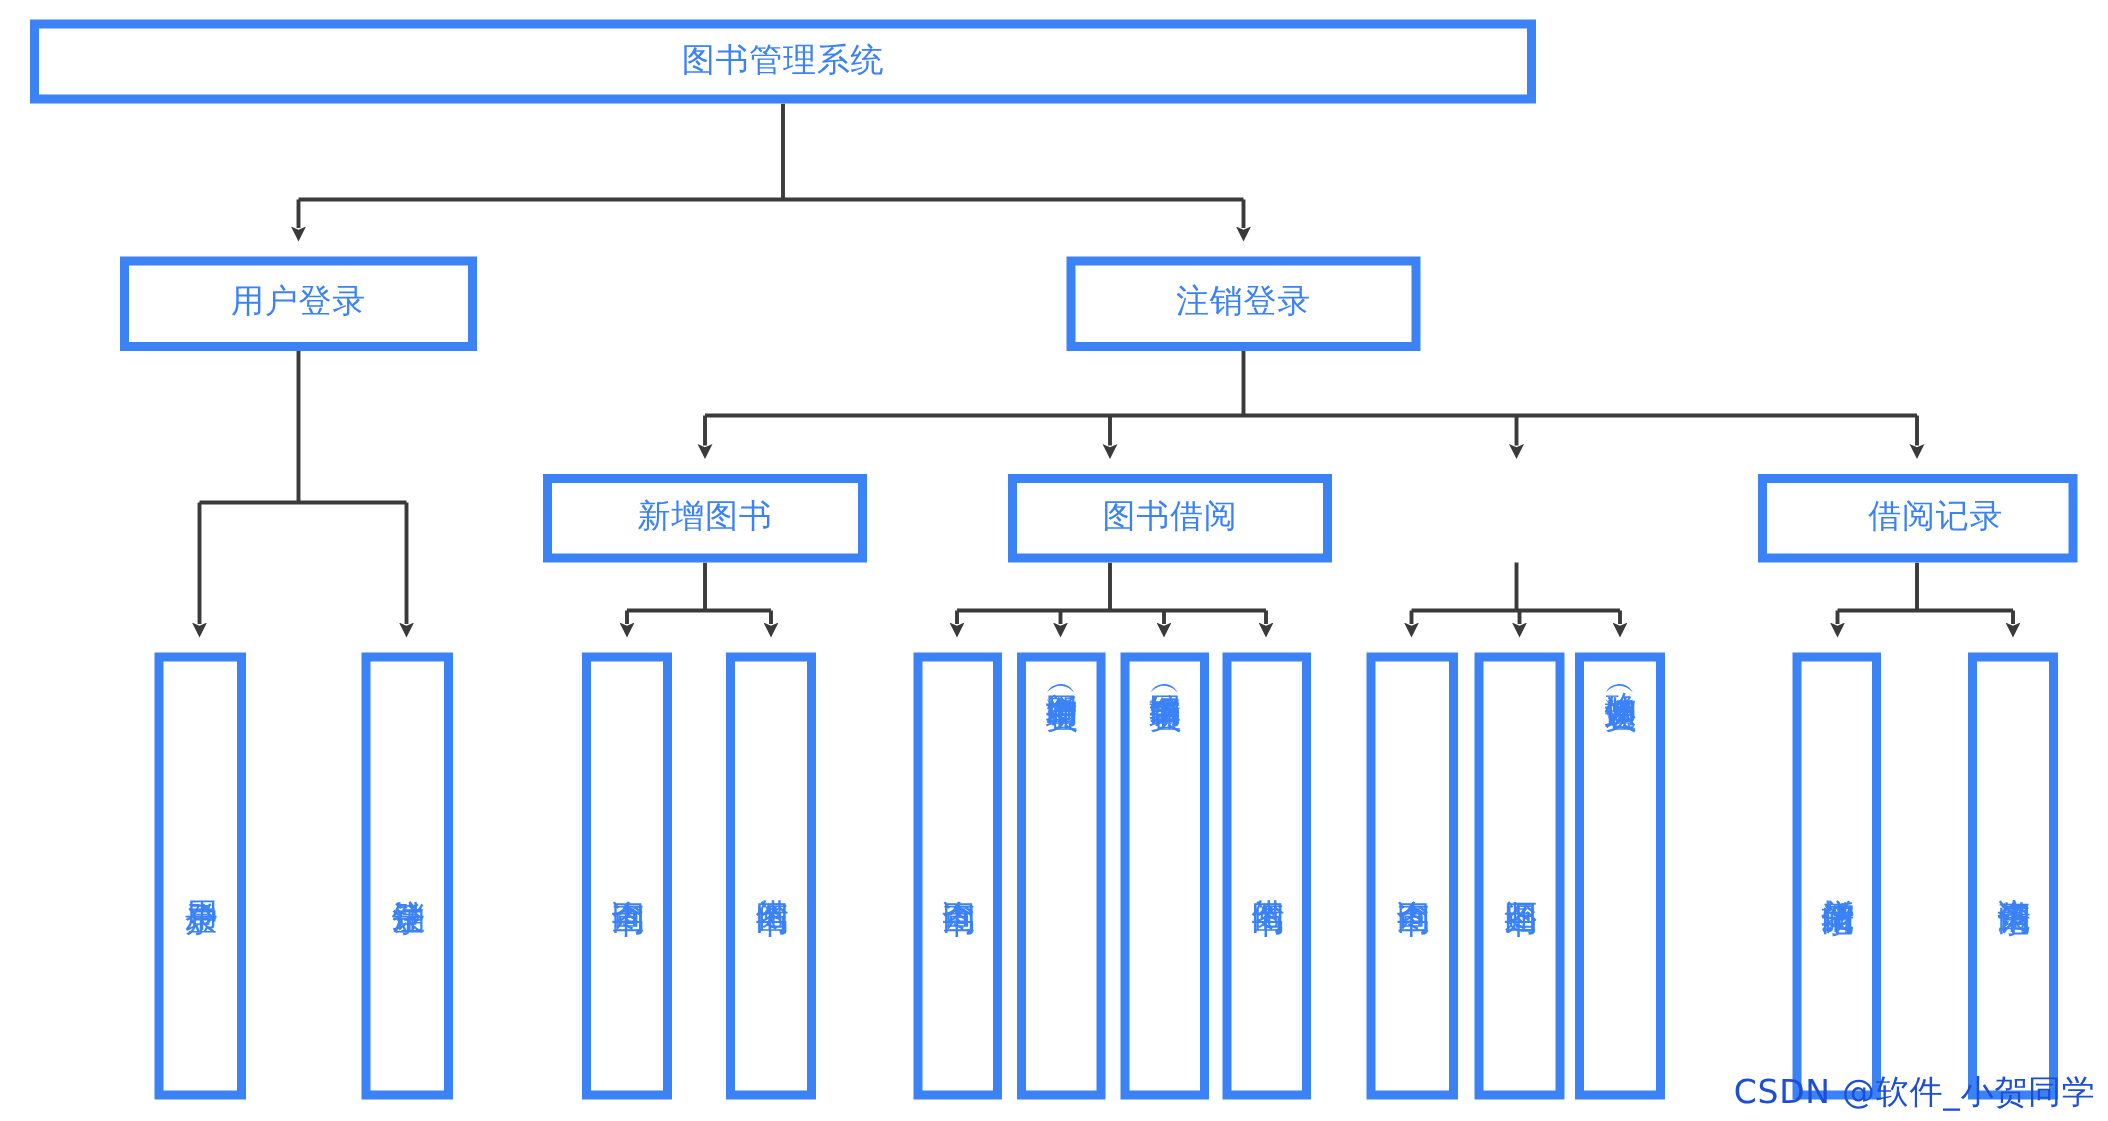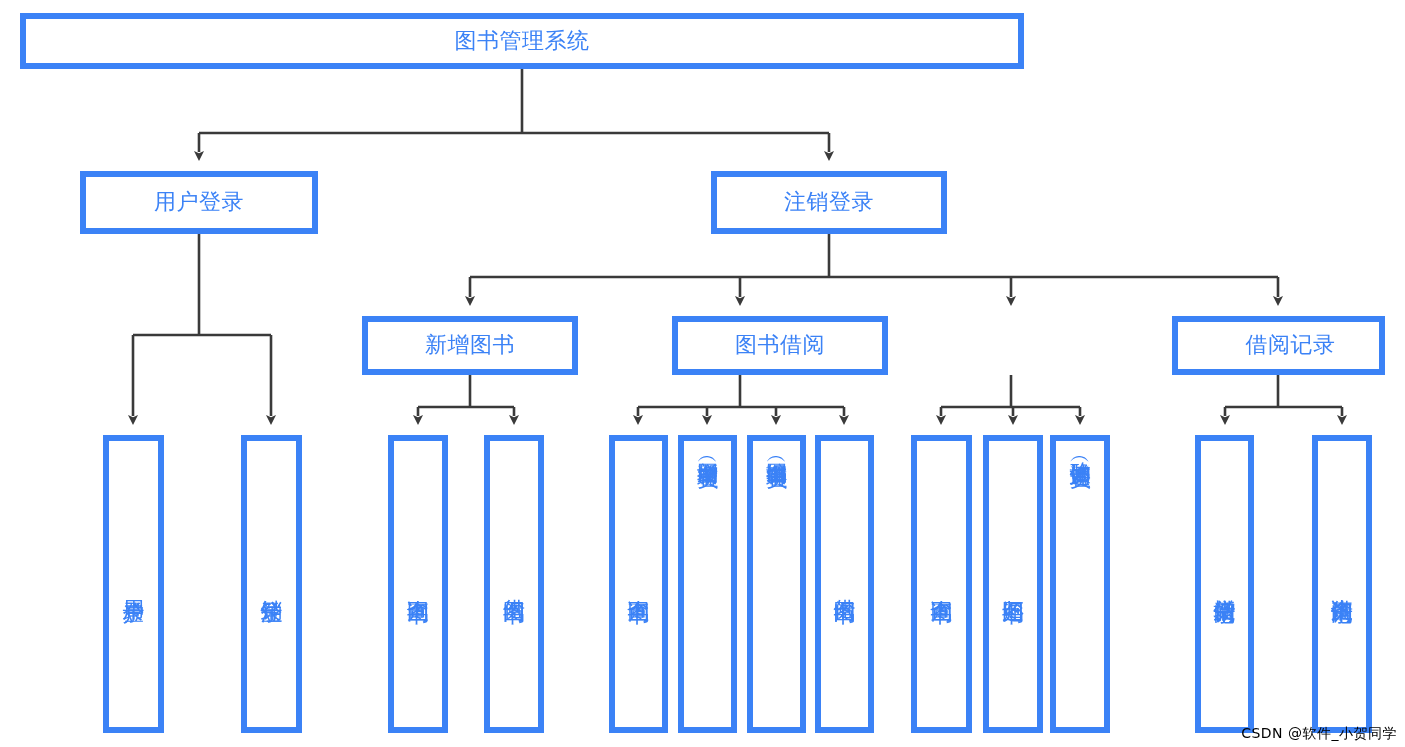--- a/index.html
+++ b/index.html
@@ -59,22 +59,22 @@
     font-size: 21px;
   }
   .node.vert.centered {
     align-items: center;
     padding-top: 0;
   }
   .watermark {
     position: absolute;
     right: 8px;
     bottom: 4px;
-    font-size: 14px;
-    color: #000000;
+    font-size: 22px;
+    color: #1d4ed8;
     letter-spacing: 0.5px;
     white-space: nowrap;
     font-family: "DejaVu Sans", "Liberation Sans", sans-serif;
   }
 </style>
 </head>
 <body>
 
 <div id="canvas">
 

